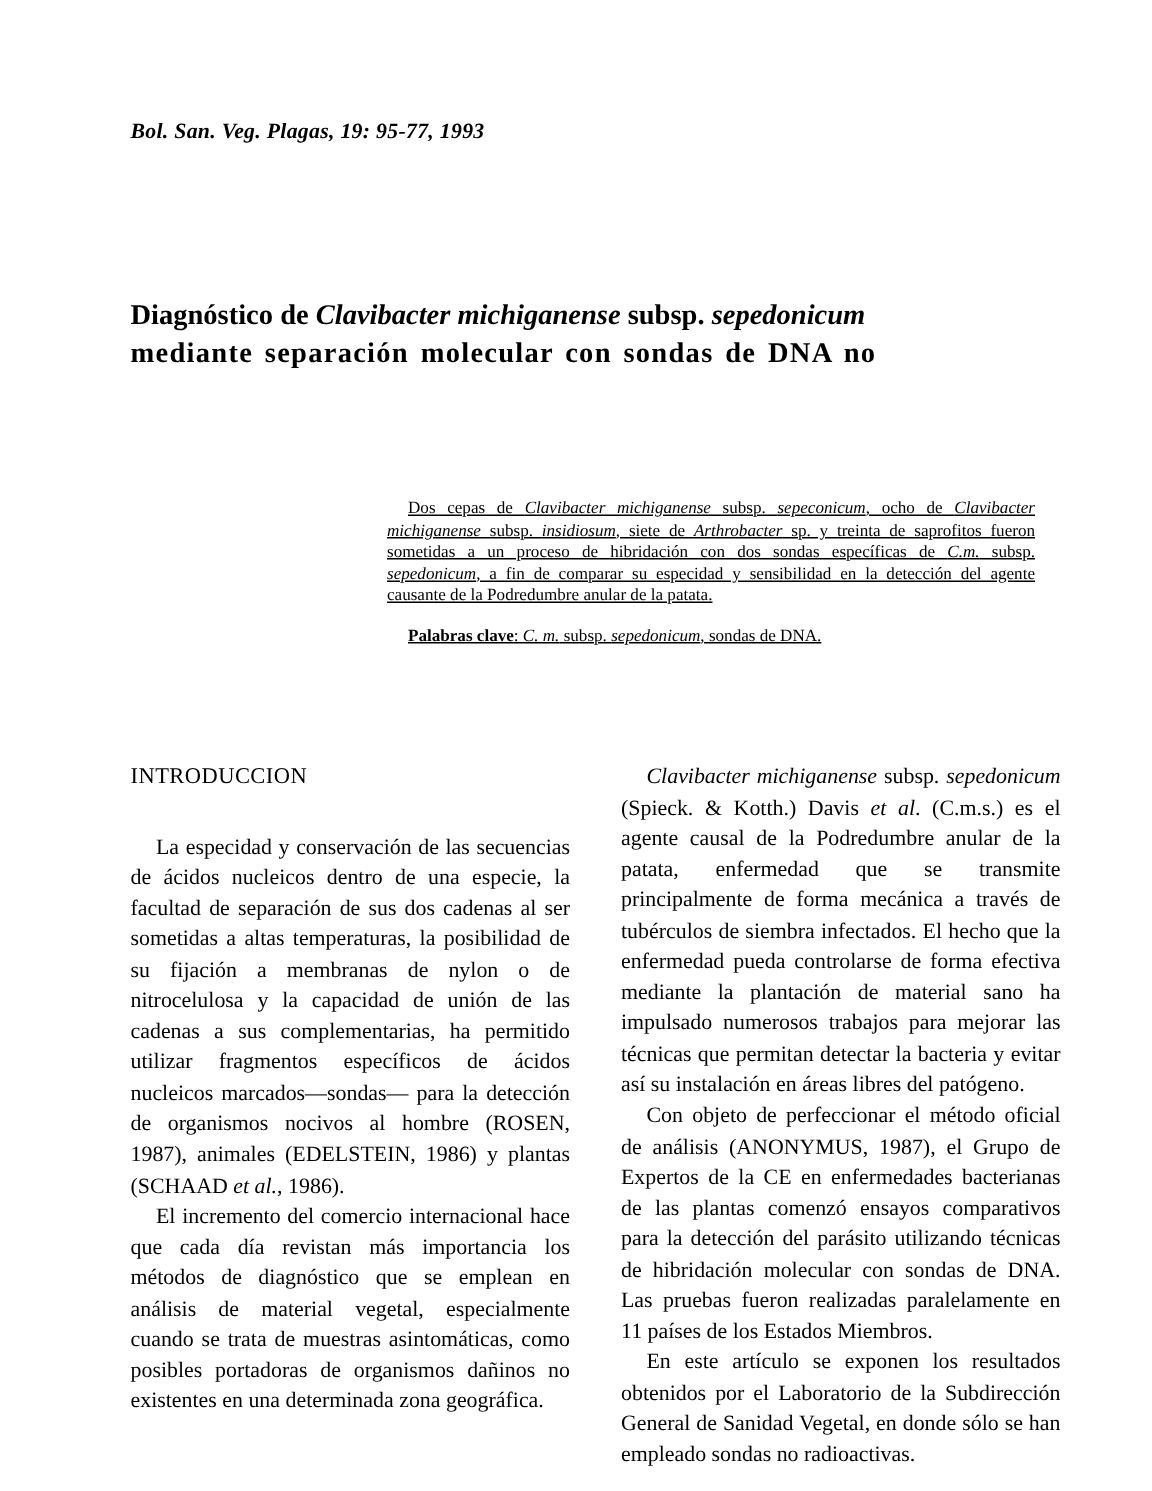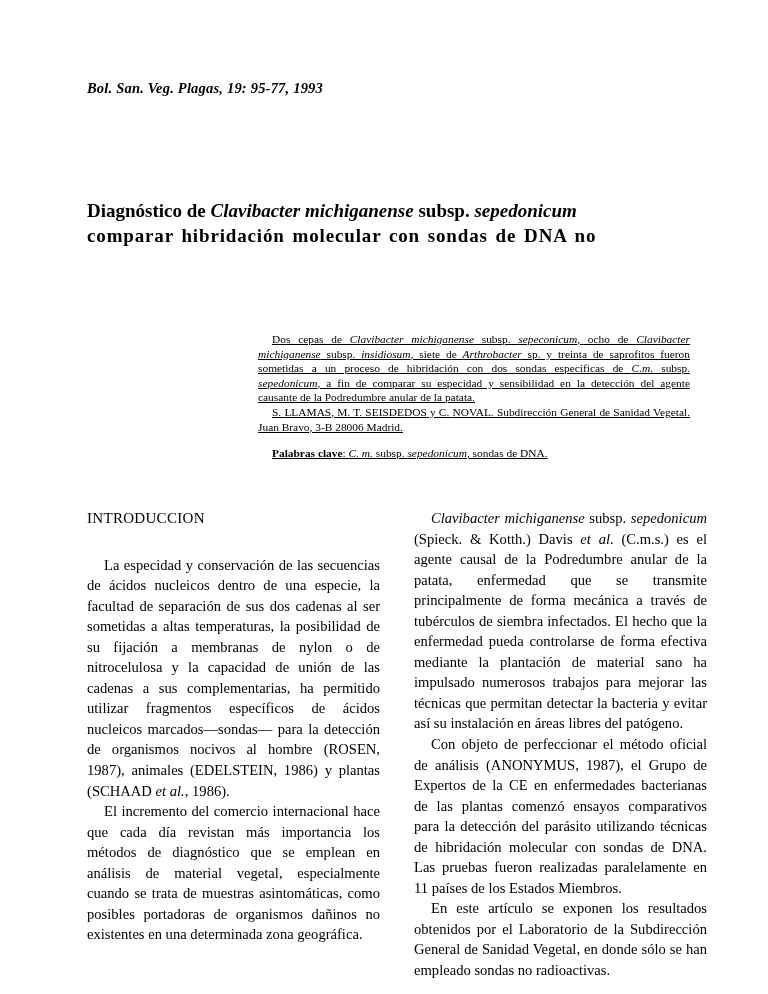--- a/index.html
+++ b/index.html
@@ -123,28 +123,27 @@
 </style>
 </head>
 <body>
 
 <div class="page">
 
   <div class="running-head">Bol. San. Veg. Plagas, 19: 95-77, 1993</div>
 
   <div class="title-block">
     <span class="title-line"><span>Diagnóstico de </span><i>Clavibacter michiganense</i><span> subsp. </span><i>sepedonicum</i></span>
-    <span class="title-line t-spread">comparar hibridación molecular con sondas de DNA no</span>
+    <span class="title-line t-spread">mediante separación molecular con sondas de DNA no</span>
   </div>
 
 
   <div class="abstract">
     <p><span>Dos cepas de </span><i>Clavibacter michiganense</i><span> subsp. </span><i>sepeconicum</i><span>, ocho de </span><i>Clavibacter michiganense</i><span> subsp. </span><i>insidiosum</i><span>, siete de </span><i>Arthrobacter</i><span> sp. y treinta de saprofitos fueron sometidas a un proceso de hibridación con dos sondas específicas de </span><i>C.m.</i><span> subsp. </span><i>sepedonicum</i><span>, a fin de comparar su especidad y sensibilidad en la detección del agente causante de la Podredumbre anular de la patata.</span></p>
 
-    <p><span>S. </span><span class="sc">LLAMAS</span><span>, </span><span>M. T. </span><span class="sc">SEISDEDOS</span><span> y </span><span>C. </span><span class="sc">NOVAL</span><span>. Subdirección General de Sanidad Vegetal. Juan Bravo, 3-B 28006 Madrid.</span></p>
 
     <p class="kw"><b>Palabras clave</b><span>: </span><i>C. m.</i><span> subsp. </span><i>sepedonicum</i><span>, sondas de DNA.</span></p>
   </div>
 
   <div class="col col-left">
     <div class="section-head">INTRODUCCION</div>
 
     <p><span>La especidad y conservación de las secuencias de ácidos nucleicos dentro de una especie, la facultad de separación de sus dos cadenas al ser sometidas a altas temperaturas, la posibilidad de su fijación a membranas de nylon o de nitrocelulosa y la capacidad de unión de las cadenas a sus complementarias, ha permitido utilizar fragmentos específicos de ácidos nucleicos marcados—sondas— para la detección de organismos nocivos al hombre (</span><span class="sc">ROSEN</span><span>, 1987), animales (</span><span class="sc">EDELSTEIN</span><span>, 1986) y plantas (</span><span class="sc">SCHAAD</span><i> et al.</i><span>, 1986).</span></p>
 
     <p>El incremento del comercio internacional hace que cada día revistan más importancia los métodos de diagnóstico que se emplean en análisis de material vegetal, especialmente cuando se trata de muestras asintomáticas, como posibles portadoras de organismos dañinos no existentes en una determinada zona geográfica.</p>

